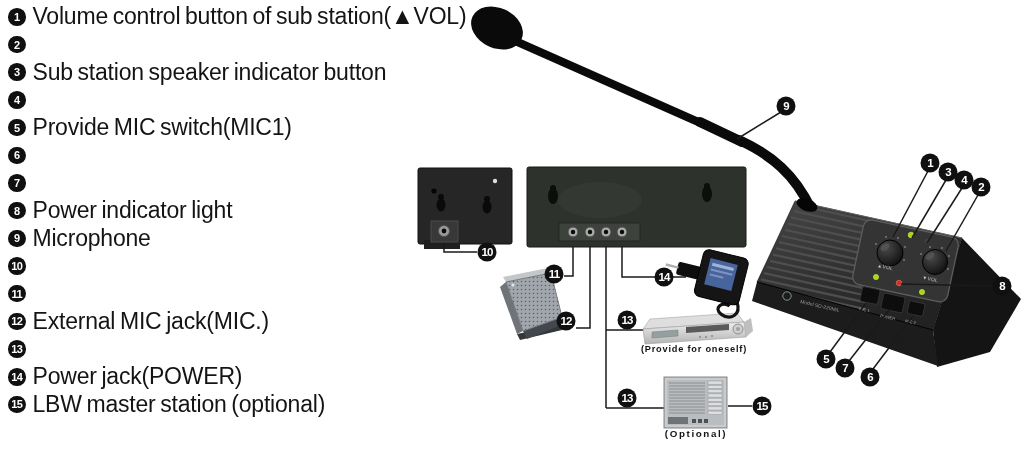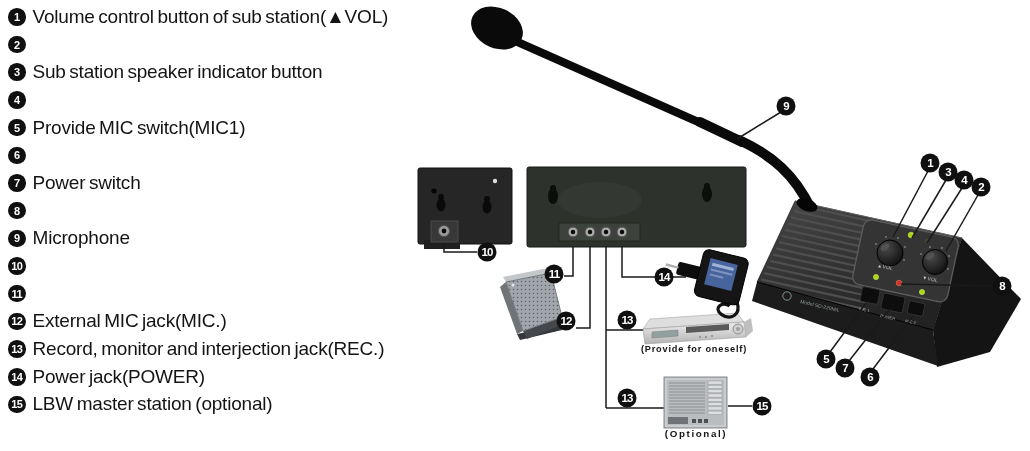--- a/index.html
+++ b/index.html
@@ -11,21 +11,21 @@
   .stage{position:absolute;left:0;top:0;width:1030px;height:451px;}
   .legend{position:absolute;left:8px;top:3px;z-index:2;}
   .lrow{display:flex;align-items:center;height:27.7px;}
   .lnum{
     flex:0 0 auto;width:17.5px;height:17.5px;border-radius:50%;
     background:#101010;color:#fff;font-size:11px;font-weight:bold;
     display:flex;align-items:center;justify-content:center;
     margin-right:7px;letter-spacing:-0.6px;
   }
   .ltxt{
-    font-size:19px;color:#141414;letter-spacing:-0.2px;
+    font-size:23px;color:#141414;letter-spacing:-0.2px;
     word-spacing:-1.5px;white-space:nowrap;
   }
   svg{position:absolute;left:0;top:0;z-index:1;}
   .badge-num{fill:#ffffff;font-size:11.5px;font-weight:bold;text-anchor:middle;letter-spacing:-0.8px;}
   .cap{fill:#141414;font-weight:bold;text-anchor:middle;}
   .devlabel{fill:#c8c8c8;}
 </style>
 </head>
 <body>
 
@@ -48,42 +48,41 @@
       </div>
     <div class="lrow">
         <span class="lnum">5</span>
         <span class="ltxt">Provide MIC switch(MIC1)</span>
       </div>
     <div class="lrow">
         <span class="lnum">6</span>
       </div>
     <div class="lrow">
         <span class="lnum">7</span>
-        <span class="ltxt">Power switch</span>
       </div>
     <div class="lrow">
         <span class="lnum">8</span>
+        <span class="ltxt">Power indicator light</span>
       </div>
     <div class="lrow">
         <span class="lnum">9</span>
         <span class="ltxt">Microphone</span>
       </div>
     <div class="lrow">
         <span class="lnum">10</span>
       </div>
     <div class="lrow">
         <span class="lnum">11</span>
       </div>
     <div class="lrow">
         <span class="lnum">12</span>
         <span class="ltxt">External MIC jack(MIC.)</span>
       </div>
     <div class="lrow">
         <span class="lnum">13</span>
-        <span class="ltxt">Record, monitor and interjection jack(REC.)</span>
       </div>
     <div class="lrow">
         <span class="lnum">14</span>
         <span class="ltxt">Power jack(POWER)</span>
       </div>
     <div class="lrow">
         <span class="lnum">15</span>
         <span class="ltxt">LBW master station (optional)</span>
       </div>
   </div>

